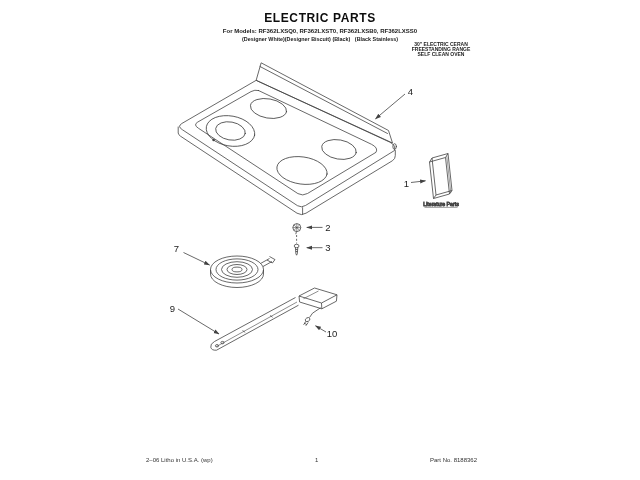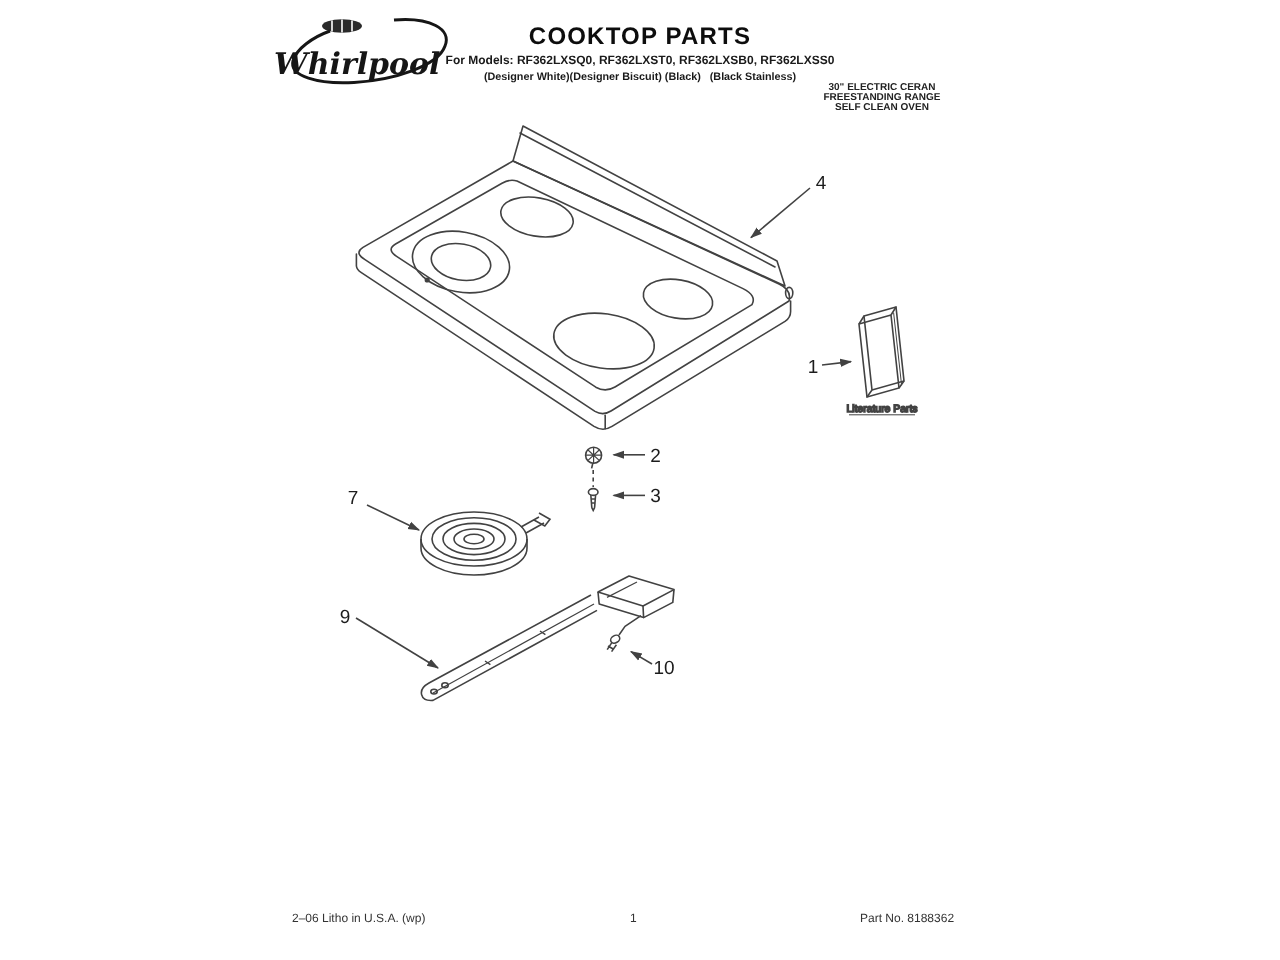--- a/index.html
+++ b/index.html
@@ -28,35 +28,23 @@
   .footer{position:absolute;left:0;top:457px;width:640px;font-size:6px;color:#333;}
   .footer .litho{position:absolute;left:146px;top:0;}
   .footer .pageno{position:absolute;left:315px;top:0;}
   .footer .partno{position:absolute;left:430px;top:0;}
 </style>
 </head>
 <body>
 
 <div class="page">
 
-  <div class="logo">
-    <svg width="100" height="46" viewBox="0 0 100 46">
-      <g>
-        <ellipse cx="36" cy="5" rx="10" ry="3.4" fill="#2a2a2a"></ellipse>
-        <line x1="31" y1="2.2" x2="31" y2="7.8" stroke="#fff" stroke-width="0.8"></line>
-        <line x1="36" y1="1.8" x2="36" y2="8.2" stroke="#fff" stroke-width="0.8"></line>
-        <line x1="41" y1="2.2" x2="41" y2="7.8" stroke="#fff" stroke-width="0.8"></line>
-      </g>
-      <text x="2" y="29" font-family="DejaVu Serif, serif" font-size="15" font-style="italic" font-weight="bold" fill="#161616">Whirlpool</text>
-      <path d="M 62,2 C 80,0.5 91,6.5 87.5,15 C 84,25 62,32 42,33.2 C 24,34.2 9.5,30 11.5,22.5 C 13,16.5 21.5,10.5 30,7.5" fill="none" stroke="#161616" stroke-width="1.5"></path>
-    </svg>
-  </div>
 
   <div class="title-block">
-    <div class="title">COOKTOP PARTS</div>
+    <div class="title">ELECTRIC PARTS</div>
     <div class="models">For Models: RF362LXSQ0, RF362LXST0, RF362LXSB0, RF362LXSS0</div>
     <div class="finishes">(Designer White)(Designer Biscuit) (Black)   (Black Stainless)</div>
   </div>
 
   <div class="product-info">
     <div>30" ELECTRIC CERAN</div>
     <div>FREESTANDING RANGE</div>
     <div>SELF CLEAN OVEN</div>
   </div>
 

